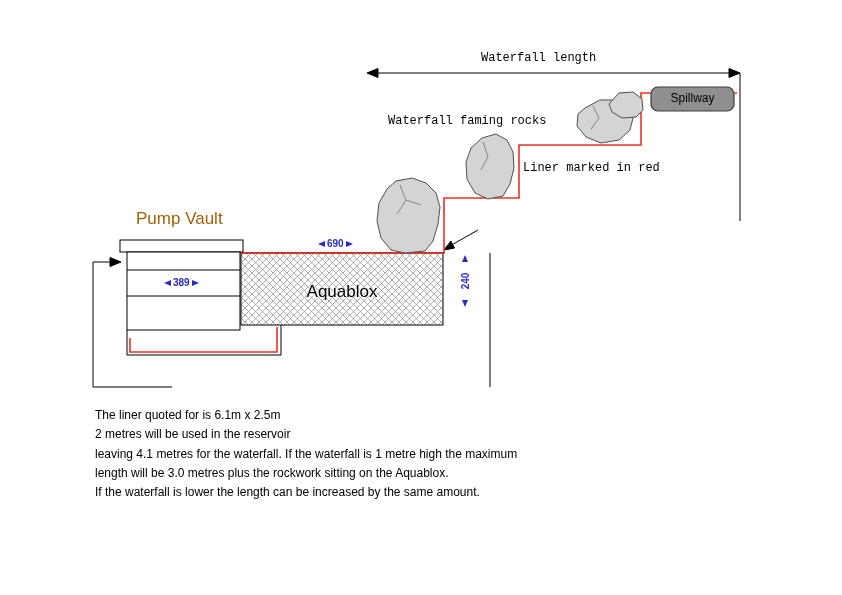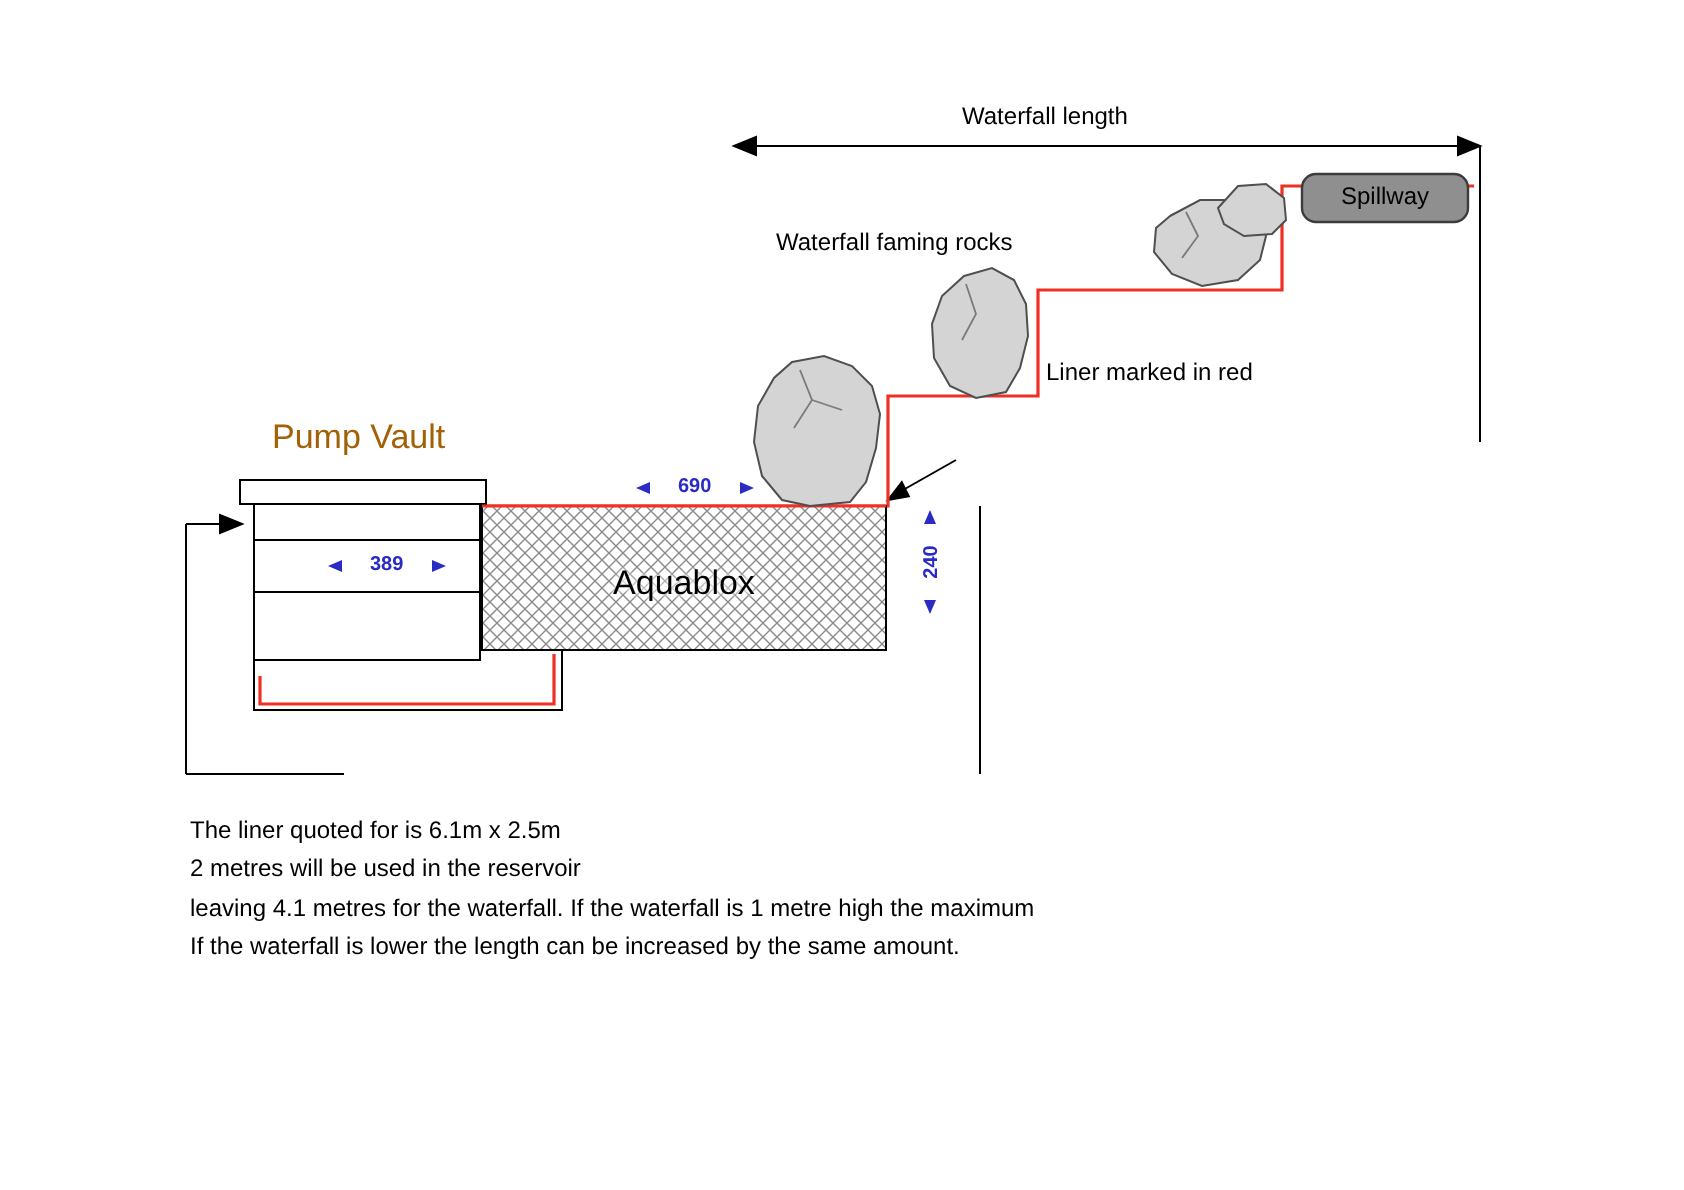--- a/index.html
+++ b/index.html
@@ -1,26 +1,26 @@
 <!DOCTYPE html>
 <html><head>
 <meta charset="utf-8">
 <style>
   html,body { margin:0; padding:0; background:#ffffff; }
   .canvas {
     position:relative; width:842px; height:595px; background:#ffffff;
     font-family:"Liberation Sans", sans-serif; color:#000; overflow:hidden;
   }
   .canvas svg { position:absolute; left:0; top:0; }
-  .lbl { position:absolute; font-size:12px; white-space:nowrap; color:#000; }
+  .lbl { position:absolute; font-size:12px; white-space:nowrap; color:#000;font-family:Liberation Mono, monospace; }
   .lbl-big { position:absolute; font-size:17px; white-space:nowrap; color:#a16207;text-align:center; }
   .spillway-lbl { position:absolute; left:651px; top:91px; width:83px; text-align:center; font-size:12px; color:#000; }
   .aquablox-lbl { position:absolute; left:241px; top:282px; width:202px; text-align:center; font-size:17px;
                   text-shadow:0 0 3px #fff, 0 0 3px #fff; }
-  .dim-h { position:absolute; display:flex; align-items:center; gap:14px;
+  .dim-h { position:absolute; display:flex; align-items:center; gap:2px;
            color:#2b2bc4; font-size:10px; font-weight:bold; }
   .dim-v { position:absolute; display:flex; flex-direction:column; align-items:center; gap:2px;
            color:#2b2bc4; font-size:10px; font-weight:bold; }
   .dim-v .num { transform:rotate(-90deg); height:34px; display:flex; align-items:center; }
   .tri-l { width:0; height:0; border-top:3.5px solid transparent; border-bottom:3.5px solid transparent; border-right:7px solid #2b2bc4; }
   .tri-r { width:0; height:0; border-top:3.5px solid transparent; border-bottom:3.5px solid transparent; border-left:7px solid #2b2bc4; }
   .tri-u { width:0; height:0; border-left:3.5px solid transparent; border-right:3.5px solid transparent; border-bottom:7px solid #2b2bc4; }
   .tri-d { width:0; height:0; border-left:3.5px solid transparent; border-right:3.5px solid transparent; border-top:7px solid #2b2bc4; }
   .notes { position:absolute; left:95px; top:406px; font-size:12px; line-height:19.3px; color:#000; }
 </style>
@@ -87,21 +87,21 @@
       <polyline fill="none" stroke="#7a7a7a" stroke-width="0.9" points="593,106 599,118 591,129"></polyline>
       <polygon points="609,104 619,93 633,92 642,99 643,110 636,117 622,118 612,112"></polygon>
     </g>
 
     <rect x="651" y="87" width="83" height="24" rx="7" fill="#8f8f8f" stroke="#3c3c3c" stroke-width="1.2"></rect>
   </svg>
 
   <div class="lbl" style="left:481px; top:51px;">Waterfall length</div>
   <div class="spillway-lbl">Spillway</div>
   <div class="lbl" style="left:388px; top:114px;">Waterfall faming rocks</div>
-  <div class="lbl" style="left:523px; top:179px;text-align:center;">Liner marked in red</div>
+  <div class="lbl" style="left:523px; top:161px;text-align:center;">Liner marked in red</div>
   <div class="lbl-big" style="left:136px; top:209px;">Pump Vault</div>
   <div class="aquablox-lbl">Aquablox</div>
 
   <div class="dim-h" style="left:318px; top:238px;">
     <span class="tri-l"></span>
     <span>690</span>
     <span class="tri-r"></span>
   </div>
   <div class="dim-h" style="left:164px; top:277px;">
     <span class="tri-l"></span>
@@ -111,16 +111,17 @@
   <div class="dim-v" style="left:457px; top:255px;">
     <span class="tri-u"></span>
     <span class="num">240</span>
     <span class="tri-d"></span>
   </div>
 
   <div class="notes">
     <div>The liner quoted for is 6.1m x 2.5m</div>
     <div>2 metres will be used in the reservoir</div>
     <div>leaving 4.1 metres for the waterfall. If the waterfall is 1 metre high the maximum</div>
+    <div>length will be 3.0 metres plus the rockwork sitting on the Aquablox.</div>
     <div>If the waterfall is lower the length can be increased by the same amount.</div>
   </div>
 
 </div>
 
 </body></html>

